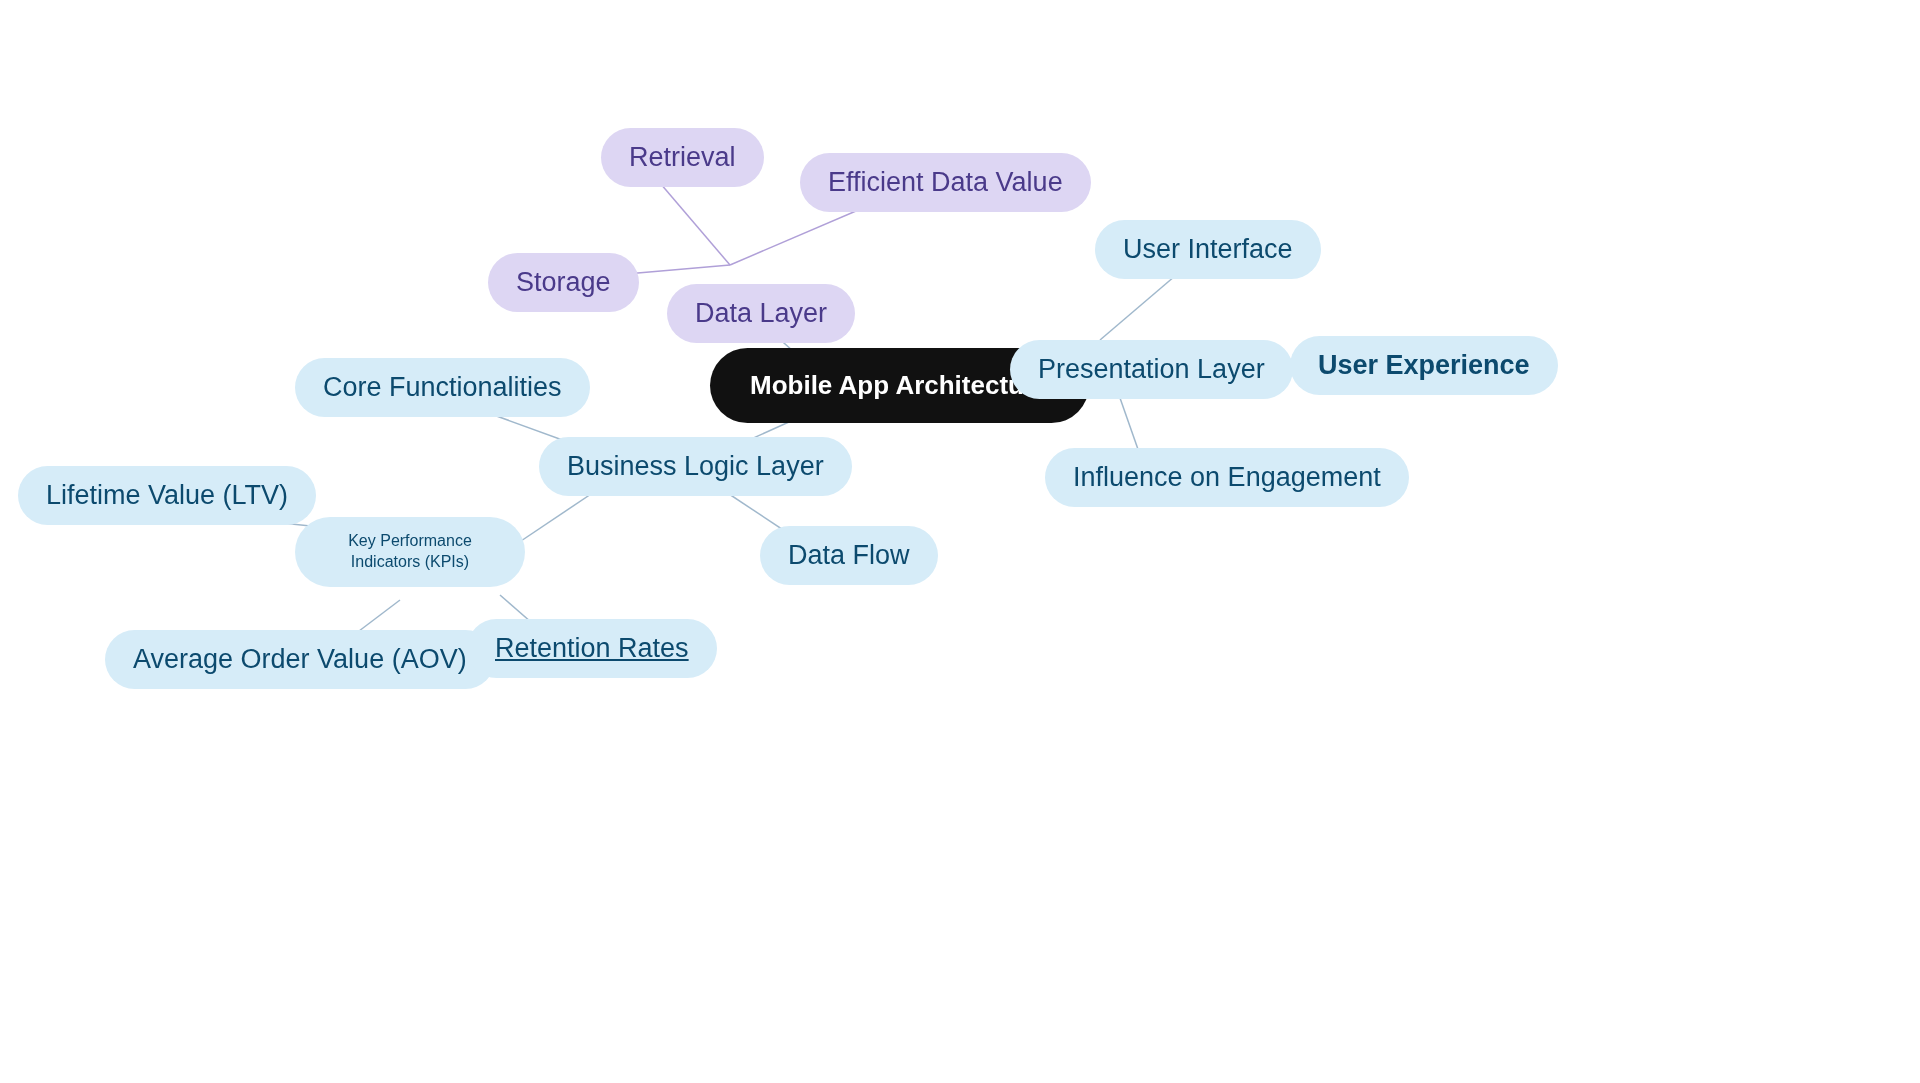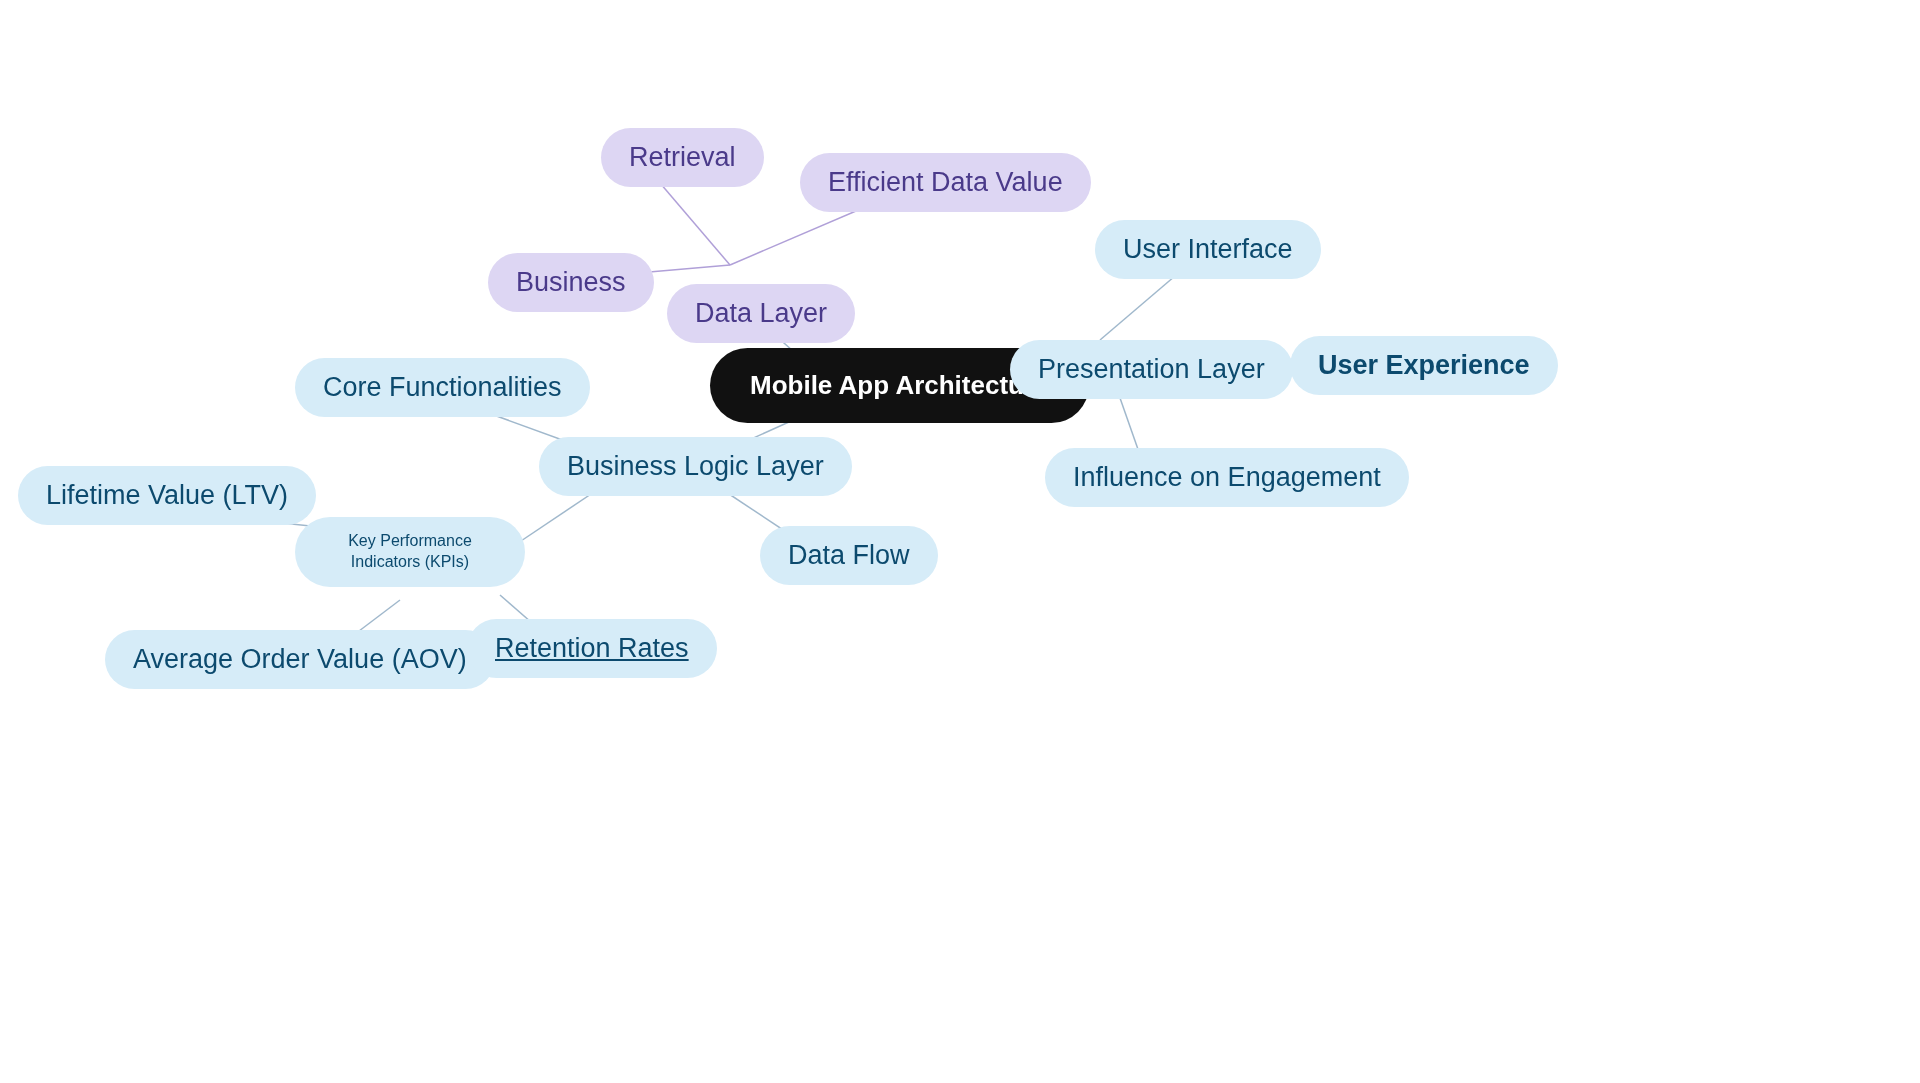--- a/index.html
+++ b/index.html
@@ -91,21 +91,21 @@
 
   <line x1="500" y1="595" x2="555" y2="643" stroke="#a0b8cc" stroke-width="1.5"></line>
 </svg>
 
 <div class="node node-center" style="left: 710px; top: 348px;">Mobile App Architecture</div>
 
 <div class="node node-purple" style="left: 667px; top: 240px; margin-top: 44px;">Data Layer</div>
 
 <div class="node node-purple" style="left: 601px; top: 128px;">Retrieval</div>
 
-<div class="node node-purple" style="left: 488px; top: 253px;">Business</div>
+<div class="node node-purple" style="left: 488px; top: 253px;">Storage</div>
 
 <div class="node node-purple" style="left: 800px; top: 153px;">Efficient Data Value</div>
 
 <div class="node node-blue" style="left: 1010px; top: 332px; margin-top: 8px;">Presentation Layer</div>
 
 <div class="node node-blue" style="left: 1095px; top: 220px;">User Interface</div>
 
 <div class="node node-blue" style="left: 1290px; top: 336px; font-weight: bold;">User Experience</div>
 
 <div class="node node-blue" style="left: 1045px; top: 448px;">Influence on Engagement</div>

